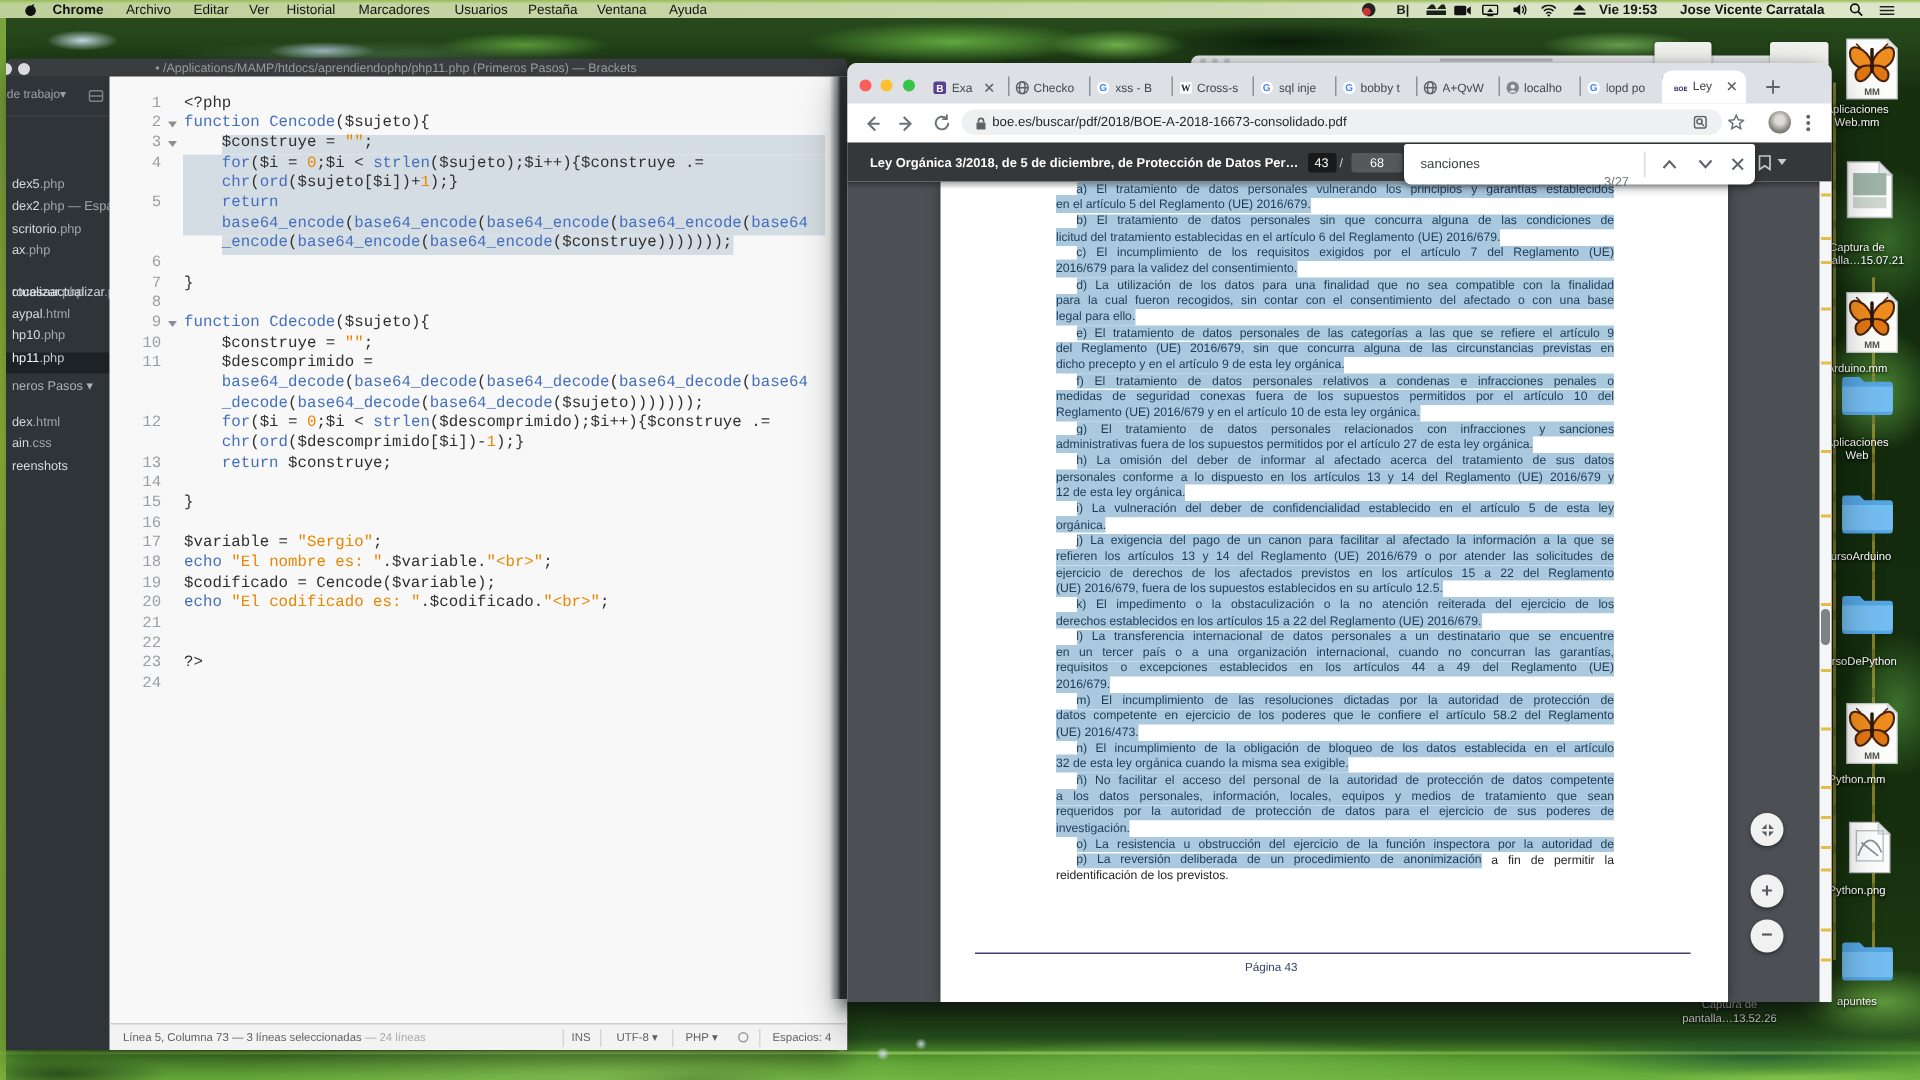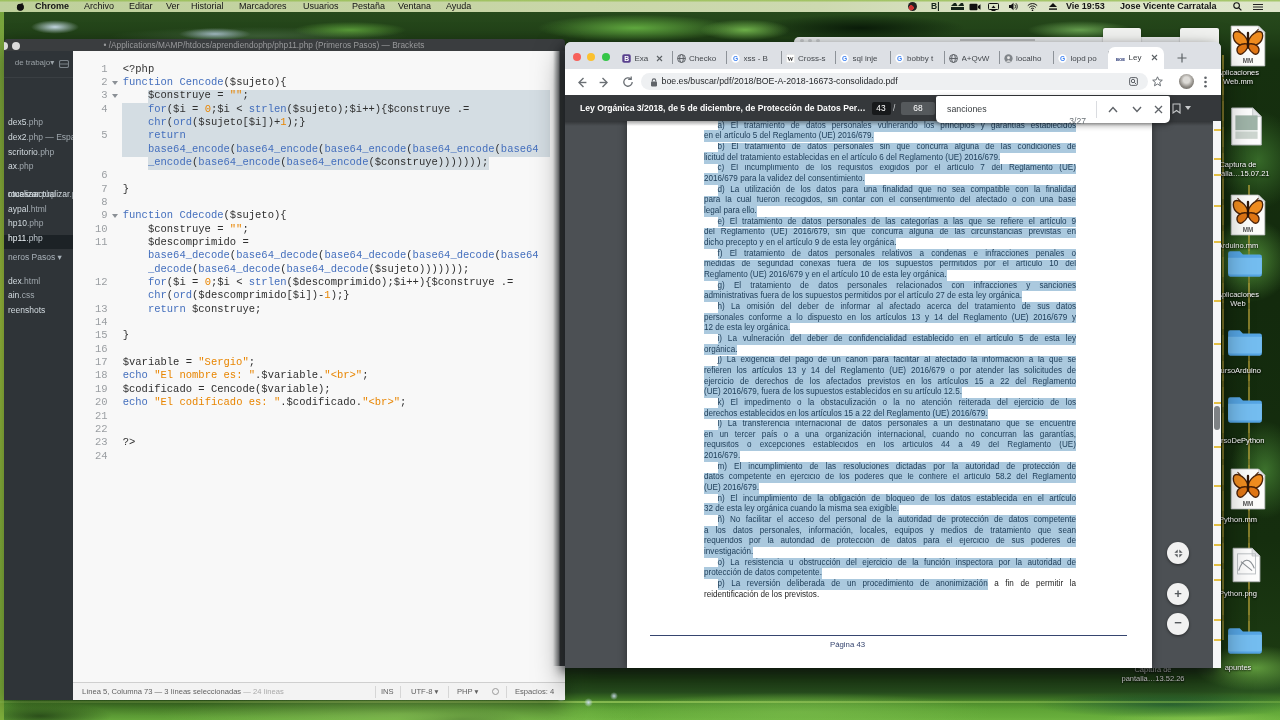--- a/index.html
+++ b/index.html
@@ -32,21 +32,21 @@
 .stem{width:2px;background:repeating-linear-gradient(180deg,#cdb13e 0 14px,#a8922e 14px 20px,#cdb13e 20px 26px);opacity:.6;}
 .icolabel{color:#fff;font-size:7.5px;line-height:8.5px;text-align:center;text-shadow:0 1px 2px rgba(0,0,0,.85),0 0 2px rgba(0,0,0,.6);}
 #menubar{left:0;top:0;width:1280px;height:12px;z-index:60;
 background:linear-gradient(180deg,rgba(149,189,78,.95) 0,rgba(149,189,78,0) 2.5px),linear-gradient(90deg,#bed09b 0,#c6d4a4 420px,#cdd9b0 820px,#dbe3c6 1000px,#dee6ca 1280px);
 font-size:9px;color:#141414;}
 #menubar .mi{position:absolute;top:0;line-height:12.5px;}
 #brk{left:3.5px;top:38.6px;width:561px;height:661.2px;background:#2f3438;border-radius:4px 4px 0 0;box-shadow:0 8px 22px rgba(0,0,0,.45);overflow:hidden;}
 #brk .tbar{left:0;top:0;width:561px;height:12.6px;background:#3a3d3f;}
 #brk .ttxt{left:100px;top:0;width:400px;line-height:13px;font-size:8.3px;color:#98999b;white-space:nowrap;}
 .tl{border-radius:50%;}
-#bside{left:0;top:12.6px;width:76px;height:648.6px;background:#2f3438;font-size:8.5px;color:#c3cbd1;text-align:center;}
+#bside{left:0;top:12.6px;width:76px;height:648.6px;background:#2f3438;font-size:8.5px;color:#c3cbd1;}
 #bside .f{position:absolute;left:4.5px;white-space:nowrap;}
 #bcode{left:69.5px;top:12.6px;width:491.5px;height:630.6px;background:#f8f8f8;overflow:hidden;}
 #bcode pre{position:absolute;font-family:"Liberation Mono",monospace;font-size:10.5px;line-height:13.35px;}
 #gut{left:0;top:11.4px;width:34.5px;text-align:right;color:#9a9ea2;}
 #src{left:49.7px;top:11.4px;color:#2f2f2f;}
 .sel{position:absolute;background:#d4dde3;}
 .k{color:#446fbd;}
 .s{color:#e88501;}
 .n{color:#e88501;}
 .fold{position:absolute;width:0;height:0;border-left:3.5px solid transparent;border-right:3.5px solid transparent;border-top:4.5px solid #8b9096;}
@@ -460,29 +460,28 @@
           <div class="l j"><span class="h">ejercicio de derechos de los afectados previstos en los artículos 15 a 22 del Reglamento</span></div>
           <div class="l"><span class="h">(UE) 2016/679, fuera de los supuestos establecidos en su artículo 12.5.</span></div>
           <div class="l j ind"><span class="h">k) El impedimento o la obstaculización o la no atención reiterada del ejercicio de los</span></div>
           <div class="l"><span class="h">derechos establecidos en los artículos 15 a 22 del Reglamento (UE) 2016/679.</span></div>
           <div class="l j ind"><span class="h">l) La transferencia internacional de datos personales a un destinatario que se encuentre</span></div>
           <div class="l j"><span class="h">en un tercer país o a una organización internacional, cuando no concurran las garantías,</span></div>
           <div class="l j"><span class="h">requisitos o excepciones establecidos en los artículos 44 a 49 del Reglamento (UE)</span></div>
           <div class="l"><span class="h">2016/679.</span></div>
           <div class="l j ind"><span class="h">m) El incumplimiento de las resoluciones dictadas por la autoridad de protección de</span></div>
           <div class="l j"><span class="h">datos competente en ejercicio de los poderes que le confiere el artículo 58.2 del Reglamento</span></div>
-          <div class="l"><span class="h">(UE) 2016/679.</span></div>
+          <div class="l"><span class="h">(UE) 2016/473.</span></div>
           <div class="l j ind"><span class="h">n) El incumplimiento de la obligación de bloqueo de los datos establecida en el artículo</span></div>
           <div class="l"><span class="h">32 de esta ley orgánica cuando la misma sea exigible.</span></div>
           <div class="l j ind"><span class="h">ñ) No facilitar el acceso del personal de la autoridad de protección de datos competente</span></div>
           <div class="l j"><span class="h">a los datos personales, información, locales, equipos y medios de tratamiento que sean</span></div>
           <div class="l j"><span class="h">requeridos por la autoridad de protección de datos para el ejercicio de sus poderes de</span></div>
           <div class="l"><span class="h">investigación.</span></div>
           <div class="l j ind"><span class="h">o) La resistencia u obstrucción del ejercicio de la función inspectora por la autoridad de</span></div>
-          <div class="l"><span class="h">protección de datos competente.</span></div>
           <div class="l j ind"><span class="h">p) La reversión deliberada de un procedimiento de anonimización</span> a fin de permitir la</div>
           <div class="l">reidentificación de los previstos.</div>
         </div>
         <div id="pfoot"></div>
         <div id="pnum">Página 43</div>
       </div>
       <div class="a" style="left:0;top:0;width:656.5px;height:5px;background:linear-gradient(180deg,rgba(0,0,0,.35),rgba(0,0,0,0));"></div>
     </div>
     <div class="a" id="scrollb">
       <div style="position:absolute;left:0.5px;top:8px;width:7px;height:2.4px;background:#e3bf45;"></div>

